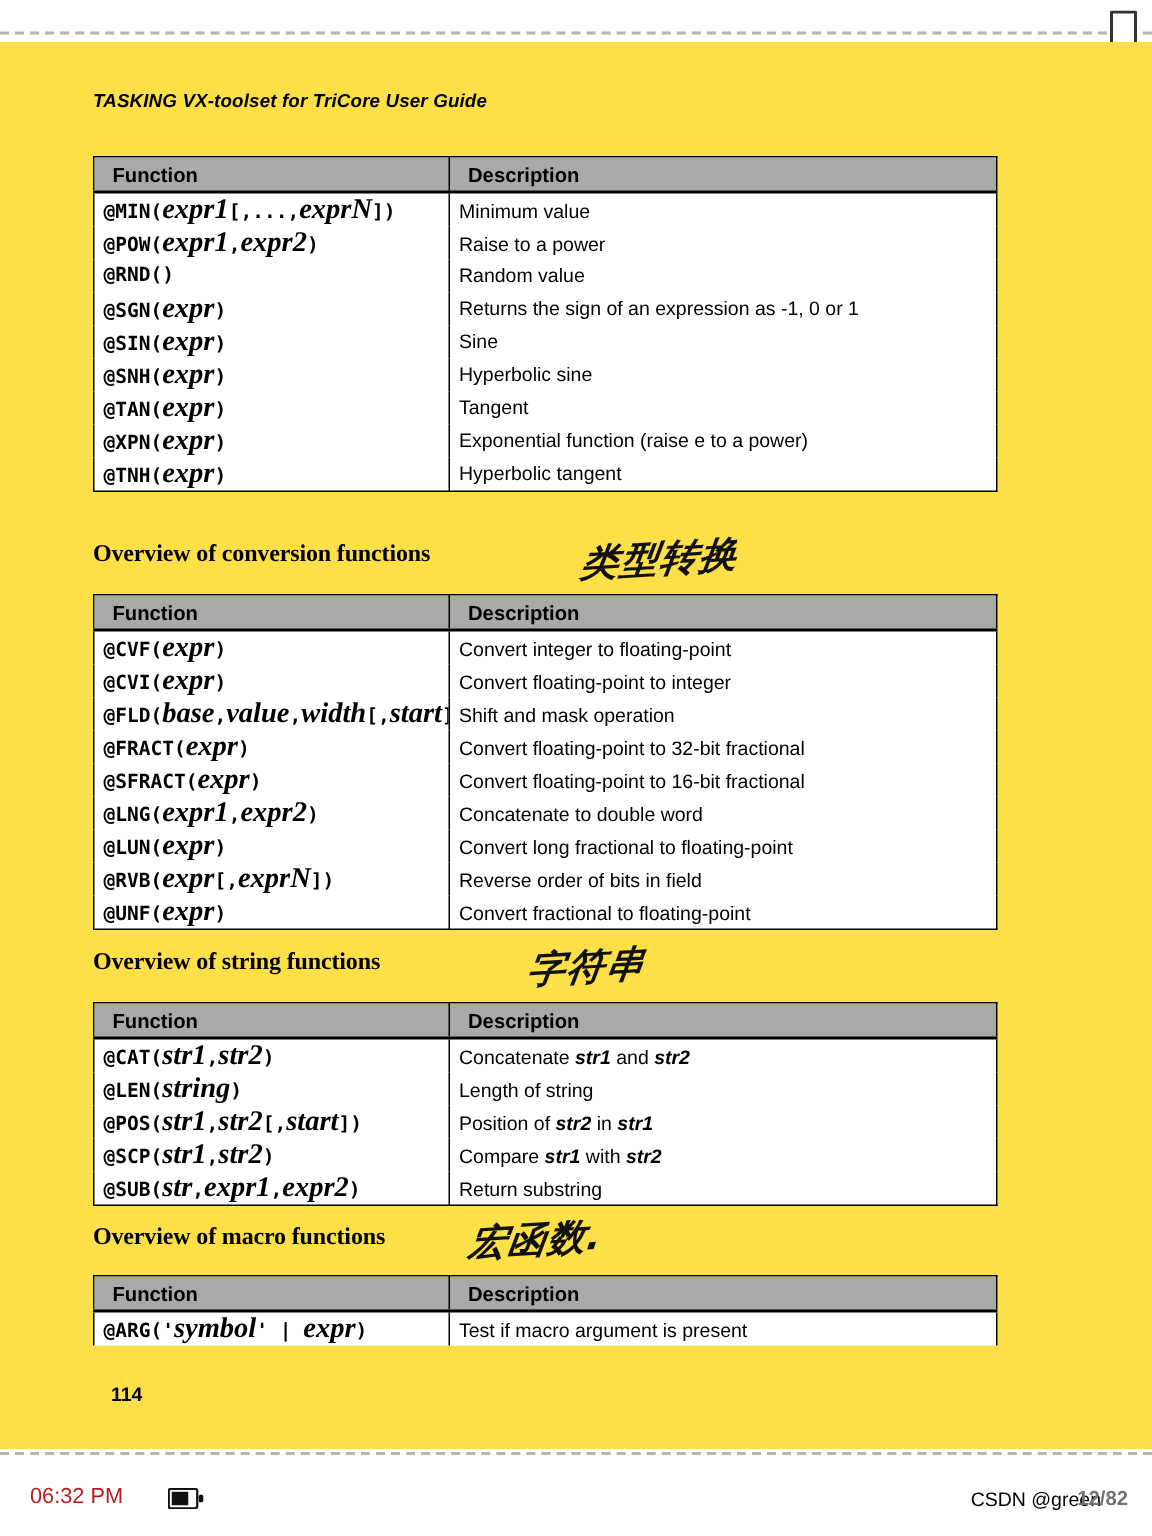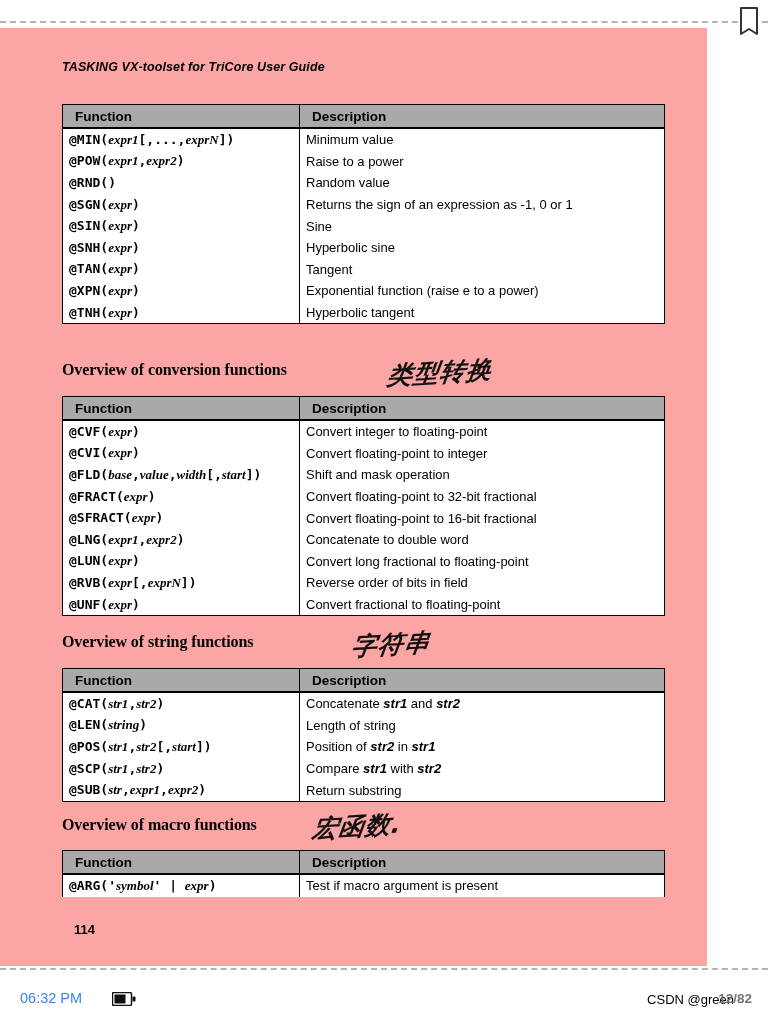--- a/index.html
+++ b/index.html
@@ -40,23 +40,23 @@
     left: 2px;
     width: 20px;
     height: 46px;
   }
 
   
   .page {
     position: absolute;
     top: 28px;
     left: 0;
-    width: 707px;
+    width: 768px;
     height: 938px;
-    background: #fca5a5;
+    background: #fde047;
   }
 
   .running-head {
     position: absolute;
     top: 32px;
     left: 62px;
     font-size: 12.5px;
     font-weight: bold;
     font-style: italic;
     letter-spacing: 0.1px;
@@ -127,21 +127,21 @@
 
   .fn-name {
     font-family: "DejaVu Sans Mono", monospace;
     font-weight: bold;
     font-size: 12px;
   }
   .fn-name i {
     font-family: "Liberation Serif", serif;
     font-style: italic;
     font-weight: bold;
-    font-size: 13px;
+    font-size: 19px;
   }
   .desc-cell { font-size: 13px; }
   .desc-cell i {
     font-style: italic;
     font-weight: bold;
   }
 
   .folio {
     position: absolute;
     left: 74px;
@@ -156,21 +156,21 @@
     left: 0;
     top: 990px;
     width: 768px;
     height: 34px;
   }
   .status-time {
     position: absolute;
     left: 20px;
     top: 0;
     font-size: 14.5px;
-    color: #3b82f6;
+    color: #b91c1c;
   }
   .battery-icon {
     position: absolute;
     left: 112px;
     top: 2px;
     width: 24px;
     height: 14px;
   }
   .watermark {
     position: absolute;

